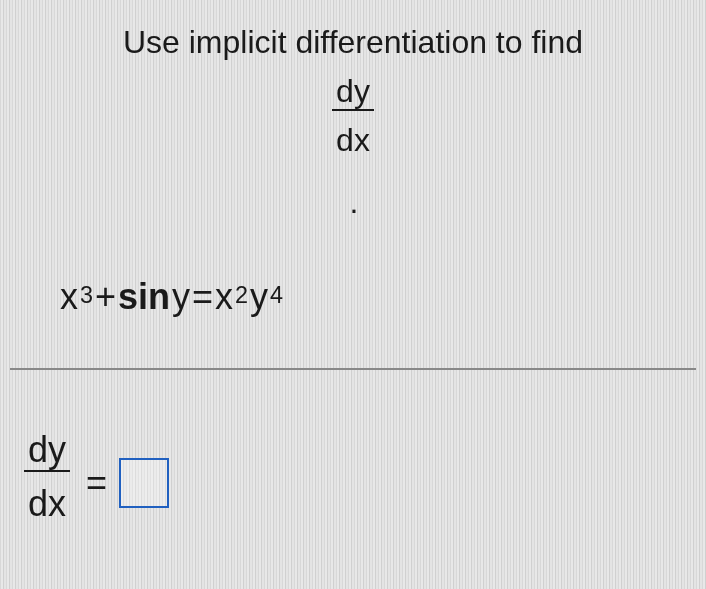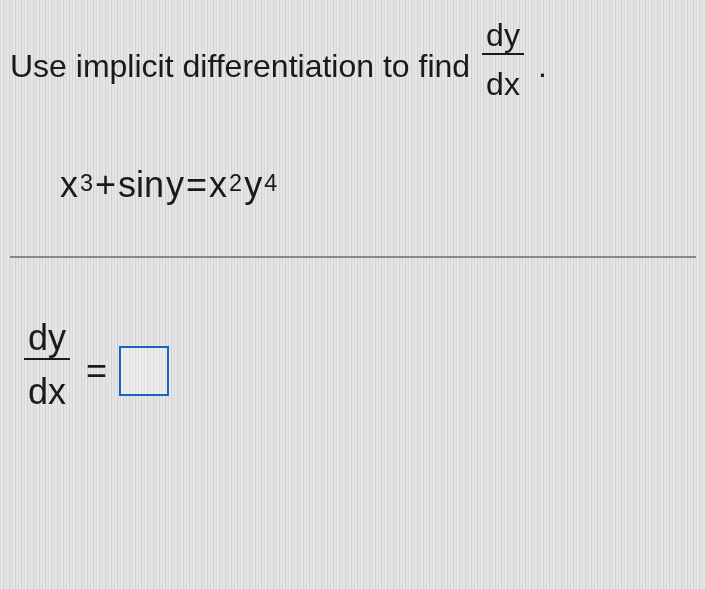--- a/index.html
+++ b/index.html
@@ -27,20 +27,21 @@
       position: relative;
     }
     .problem-statement {
       font-size: 32px;
       line-height: 1.5;
       display: flex;
       align-items: center;
       flex-wrap: wrap;
       gap: 8px;
       margin-bottom: 50px;
+      flex-direction: column;
     }
     .fraction {
       display: inline-flex;
       flex-direction: column;
       align-items: flex-end;
       vertical-align: middle;
       margin: 0 4px;
     }
     .fraction .num {
       padding: 0 4px;
@@ -96,21 +97,21 @@
     <span class="num">dy</span>
     <span class="den">dx</span>
   </span>
   <span class="period">.</span>
 </div>
 
 <div class="equation">
   <span>x</span>
     <span class="sup">3</span>
   <span> + </span>
-  <span style="font-weight:normal;">sin</span>
+  <span style="font-weight:bold;">sin</span>
   <span> y</span>
   <span> = </span>
   <span>x</span>
     <span class="sup">2</span>
     <span>y</span>
     <span class="sup">4</span>
 </div>
 
 <hr class="divider">
 

